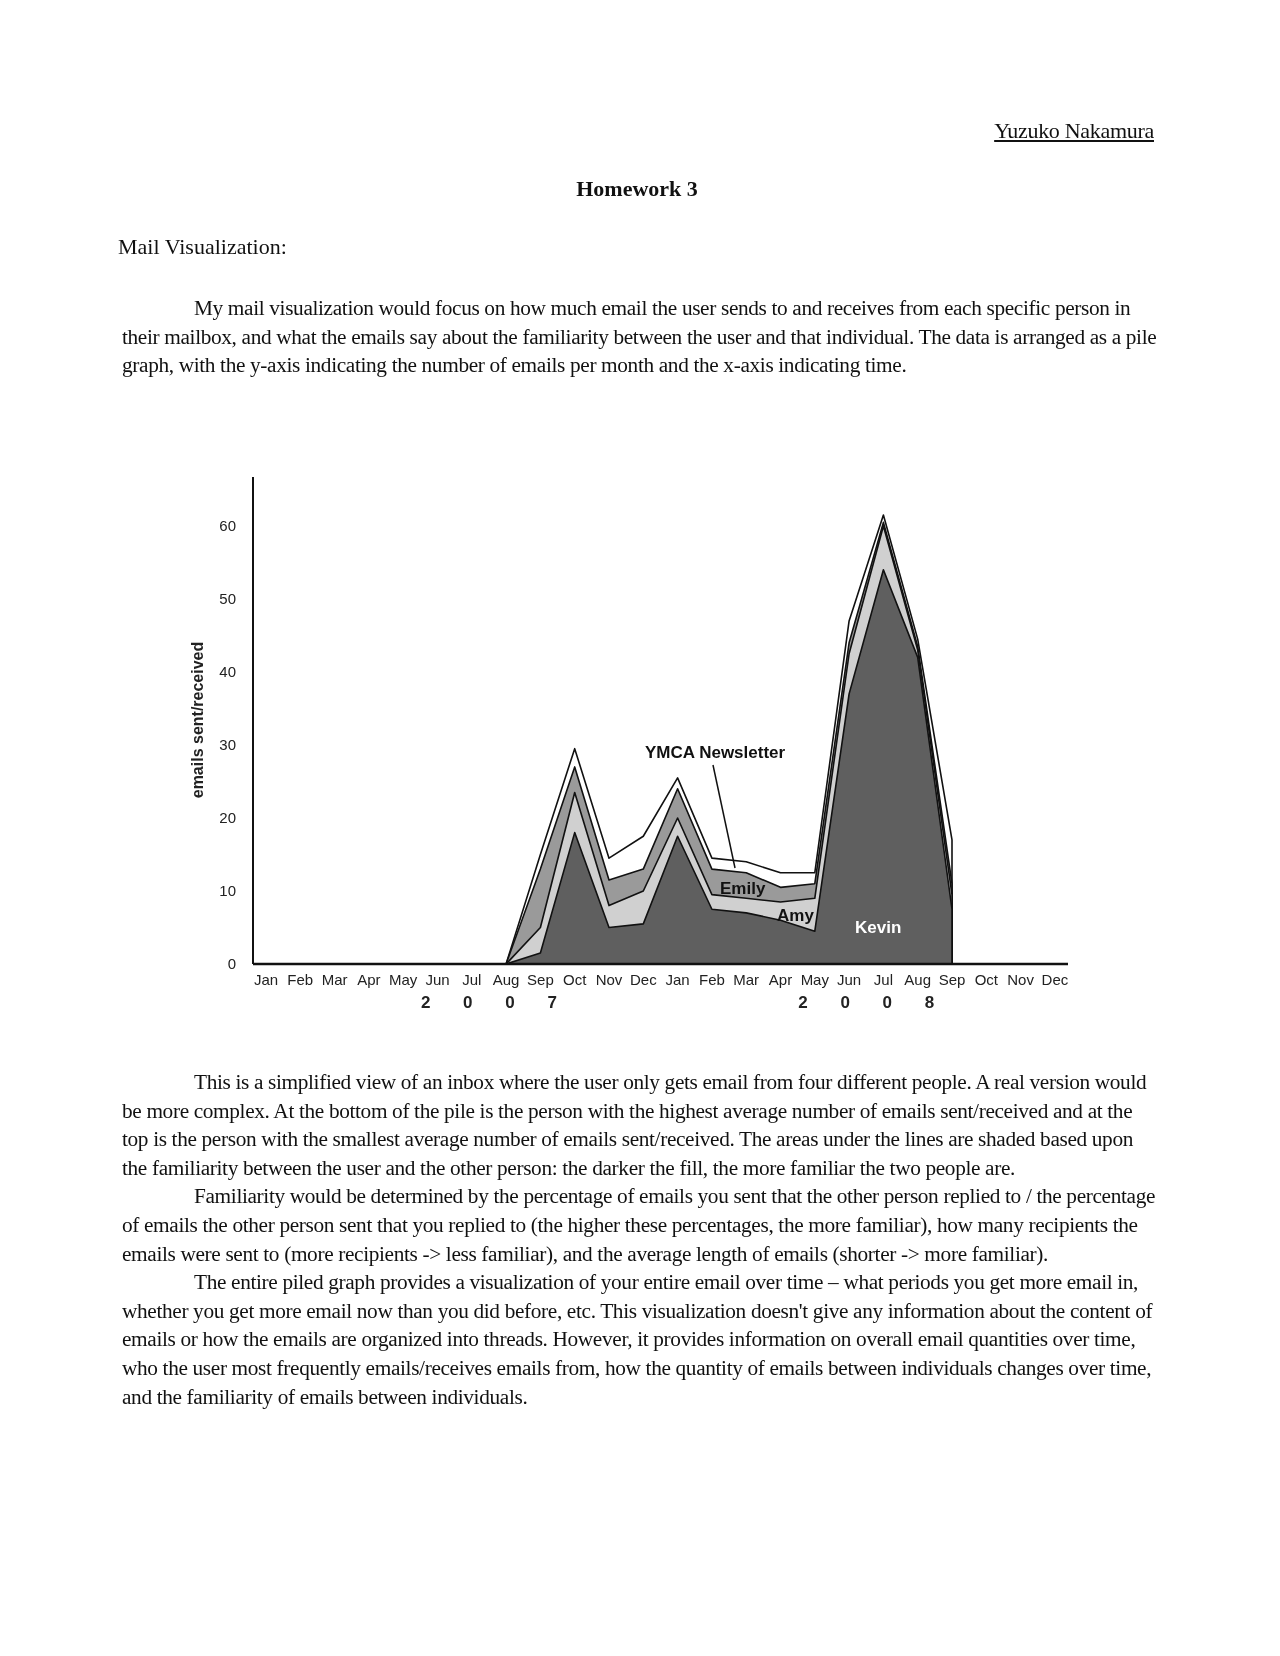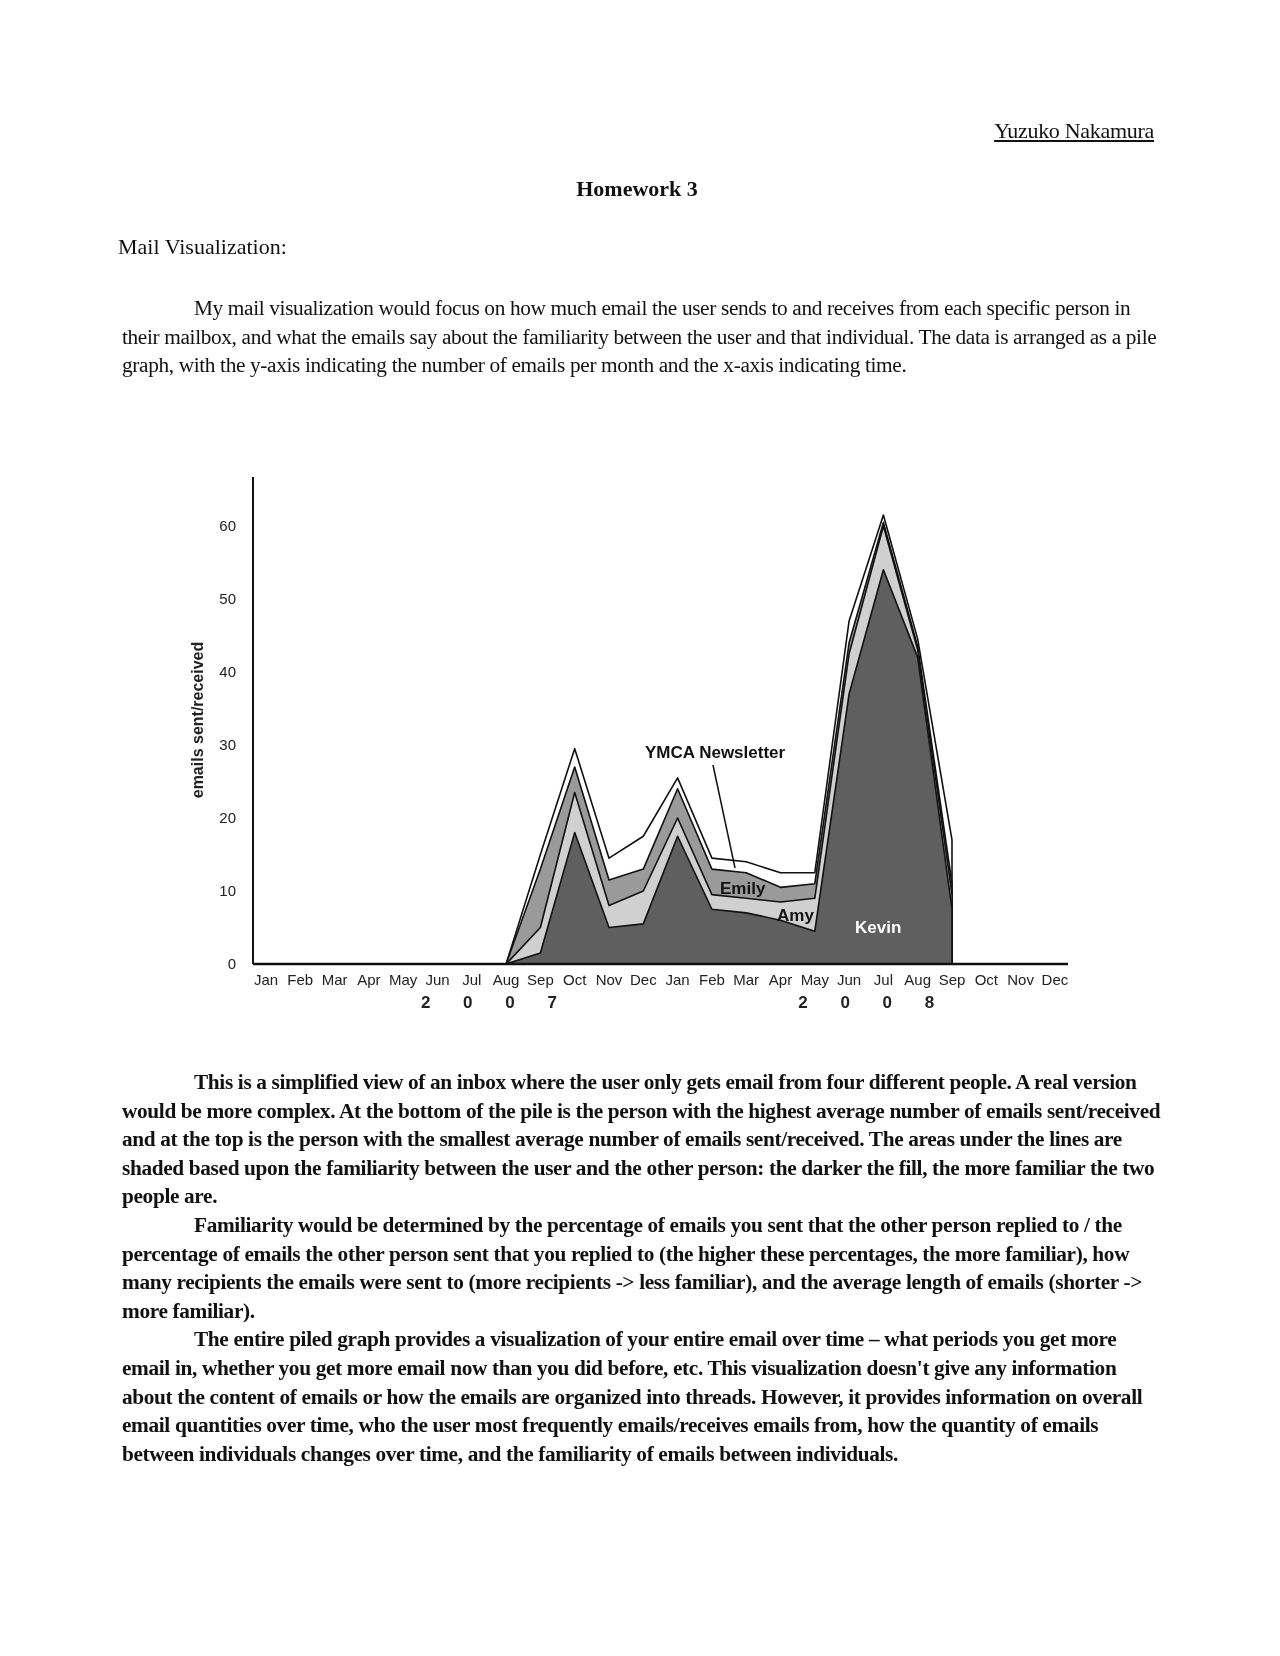--- a/index.html
+++ b/index.html
@@ -6,21 +6,21 @@
   body { width: 1280px; height: 1656px; position: relative; overflow: hidden;
          font-family: "Liberation Serif", "DejaVu Serif", serif; color: #111; }
   .author { position: absolute; top: 118px; right: 126px; font-size: 22px; letter-spacing: -0.3px; text-decoration: underline; }
   .title { position: absolute; top: 176px; left: 0; width: 1274px; text-align: center;
            font-size: 22px; font-weight: bold; }
   .section { position: absolute; top: 234px; left: 118px; font-size: 22px; }
   .para { position: absolute; left: 118px; width: 1040px; font-size: 21.3px; line-height: 28.6px;
           letter-spacing: -0.35px; margin: 4px; }
   .para p { margin: 0; text-indent: 72px; }
   .p1 { top: 290px; }
-  .p2 { top: 1064px; font-weight: bold; }
+  .p2 { top: 1064px; }
   #chart { position: absolute; left: 0; top: 0; }
   .tick { font-family: "Liberation Sans", "DejaVu Sans", sans-serif; font-size: 15px; fill: #222; }
   .ylab { font-family: "Liberation Sans", "DejaVu Sans", sans-serif; font-size: 16px; font-weight: bold; fill: #222; }
   .year { font-family: "Liberation Sans", "DejaVu Sans", sans-serif; font-size: 17px; font-weight: bold; fill: #222; letter-spacing: 14px; }
   .series-label { font-family: "Liberation Sans", "DejaVu Sans", sans-serif; font-size: 17px; font-weight: bold; }
 </style>
 </head>
 <body>
 
 <div class="author">Yuzuko Nakamura</div>

